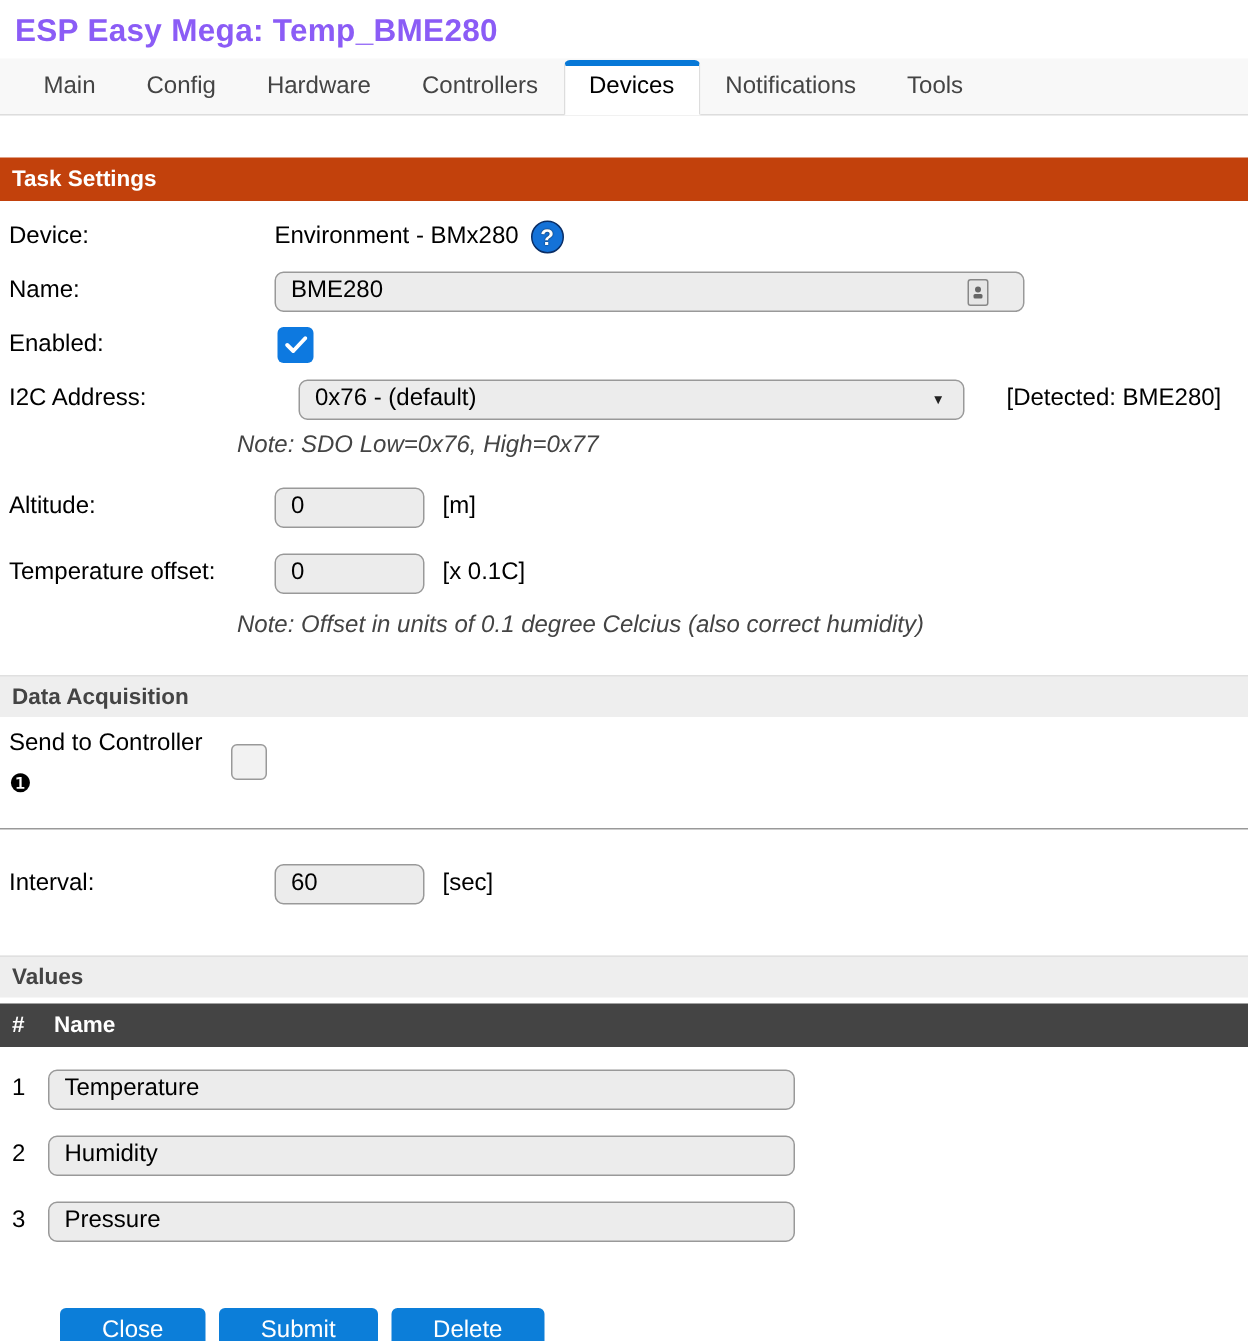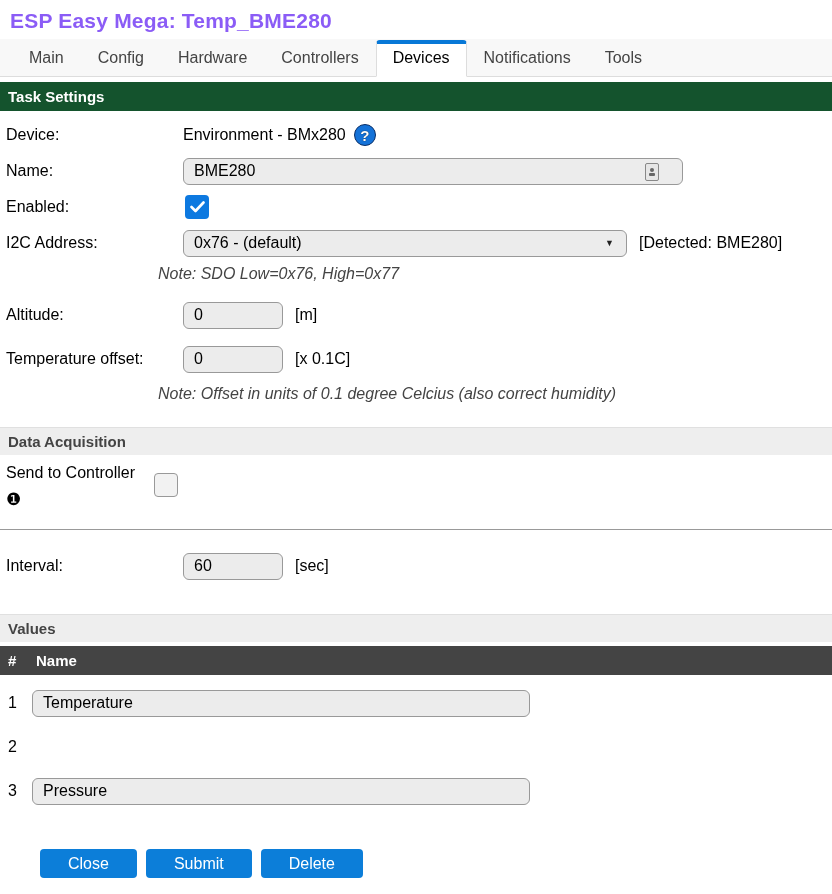--- a/index.html
+++ b/index.html
@@ -24,22 +24,22 @@
     color: #444; padding: 5px 16px 9px 16px; cursor: pointer;
     border: solid transparent; border-width: 4px 1px 1px 1px;
     border-radius: 4px 4px 0 0; margin-bottom: -1px; white-space: nowrap;
   }
   .tab.active {
     background: #fff; color: #000;
     border-color: #0778d7 #ddd #fff #ddd;
   }
   
   .bar-dark {
-    background: #14532d; color: #fff; font-weight: bold; font-size: 15px;
-    padding: 6px 8px; margin-top: 5px;
+    background: #c2410c; color: #fff; font-weight: bold; font-size: 15px;
+    padding: 6px 8px; margin-top: 28px;
   }
   .bar-light {
     background: #eee; color: #444; font-weight: bold; font-size: 15px;
     padding: 5px 8px; border-top: 1px solid #e0e0e0;
   }
   
   .form-row { display: flex; align-items: center; min-height: 36px; gap: 31px; }
   .form-label { width: 152px; flex: none; padding-left: 6px; }
   .form-field { display: flex; align-items: center; }
   .text-input {
@@ -50,21 +50,21 @@
   .wide { width: 500px; }
   .narrow { width: 100px; }
   .input-wrap { position: relative; display: inline-block; }
   .autofill-icon {
     position: absolute; right: 24px; top: 9px; width: 14px; height: 18px;
     border: 1px solid #888; border-radius: 2px; background: #e6e6e6;
     display: flex; align-items: center; justify-content: center;
   }
   .select-box {
     width: 444px; height: 27px; background: #ececec; border: 1px solid #999;
-    border-radius: 6px; margin: 4px 0; padding: 0 10px;
+    border-radius: 6px; margin: 4px 16px; padding: 0 10px;
     display: flex; align-items: center; justify-content: space-between;
     cursor: pointer;
   }
   .dropdown-arrow { font-size: 9px; color: #222; margin-right: 2px; }
   .after-text { margin-left: 12px; }
   .note {
     font-style: italic; color: #444; margin: 4px 0 10px 158px;
   }
   
   .checkbox {
@@ -211,20 +211,21 @@
   <span class="col-num">#</span>
   <span>Name</span>
 </div>
 
 <div class="value-row" style="margin-top:6px;">
   <span class="row-num">1</span>
   <input class="text-input" type="text" value="Temperature" style="">
 </div>
 <div class="value-row">
   <span class="row-num">2</span>
+  <input class="text-input" type="text" value="Humidity" style="">
 </div>
 <div class="value-row">
   <span class="row-num">3</span>
   <input class="text-input" type="text" value="Pressure" style="">
 </div>
 
 <div class="button-row">
   <button class="btn">Close</button>
   <button class="btn">Submit</button>
   <button class="btn">Delete</button>

